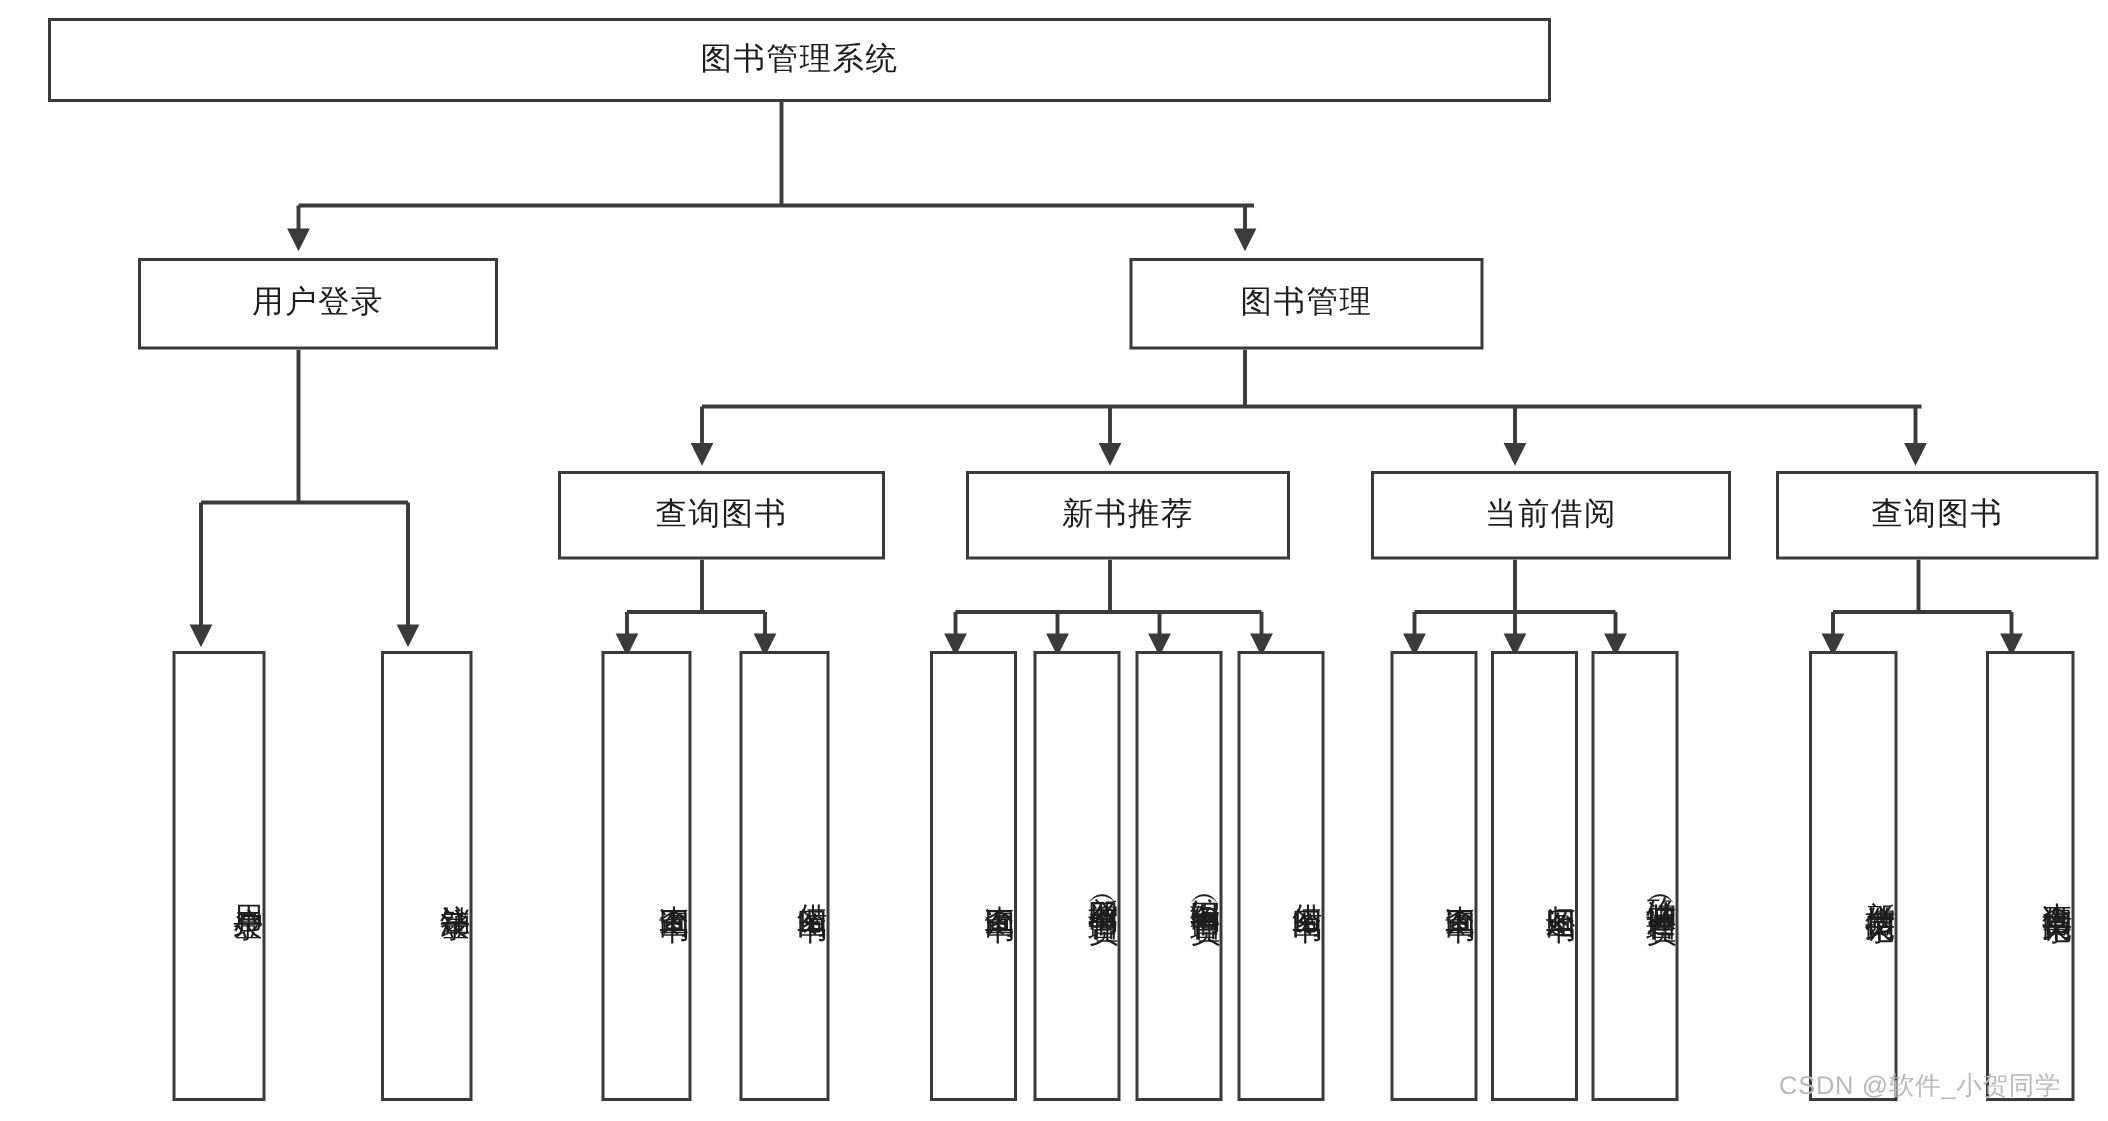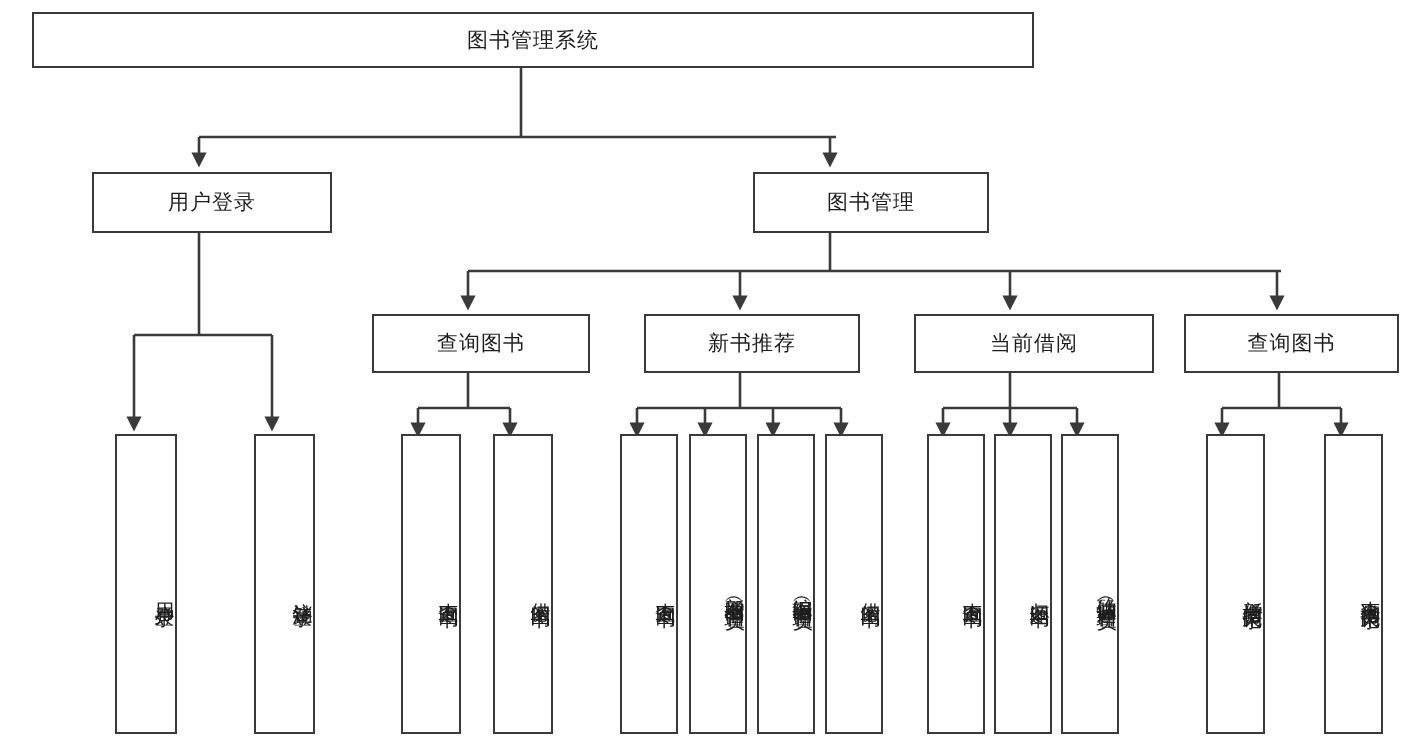--- a/index.html
+++ b/index.html
@@ -185,14 +185,15 @@
     <span class="vtext">确认归还（管理员）</span>
   </div>
 
   <div class="node v" style="left:1194px; top:434px; width:59px; height:300px;">
     <span class="vtext">新增借阅记录</span>
   </div>
   <div class="node v" style="left:1312px; top:434px; width:59px; height:300px;">
     <span class="vtext">查询借阅记录</span>
   </div>
 
+  <div class="watermark">CSDN @软件_小贺同学</div>
 
 </div>
 
 </body></html>

